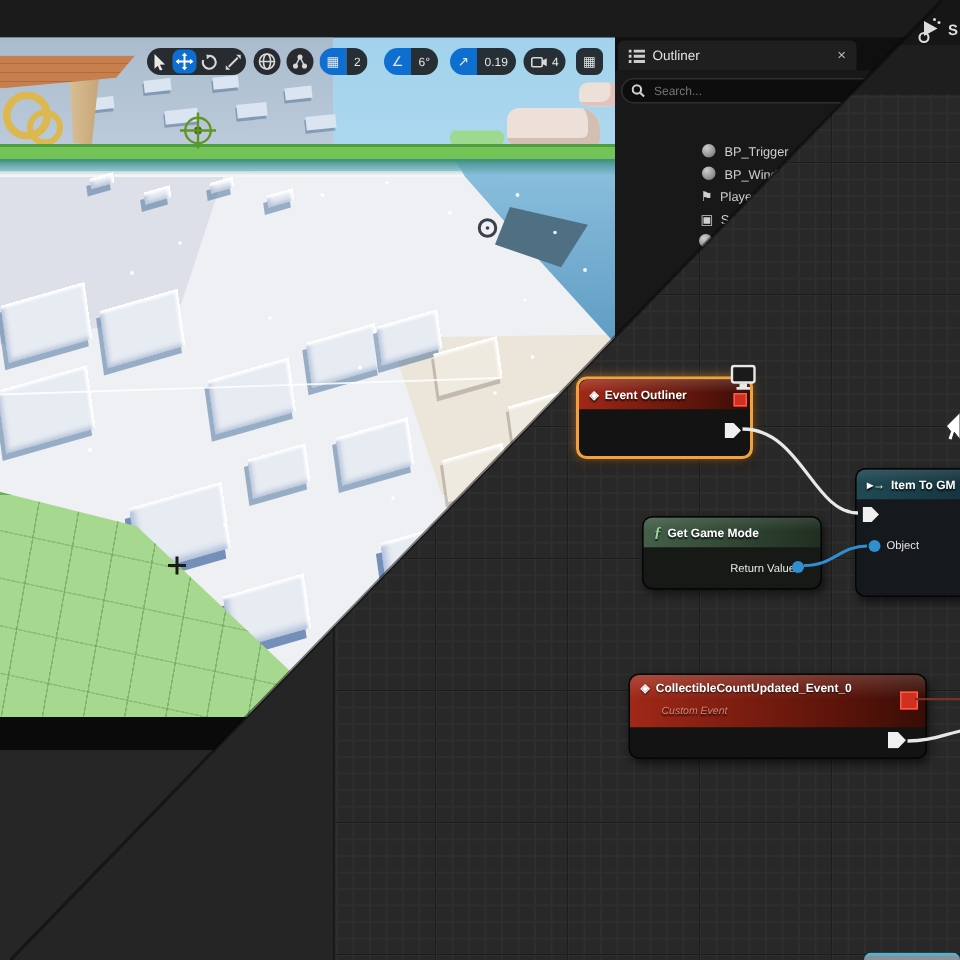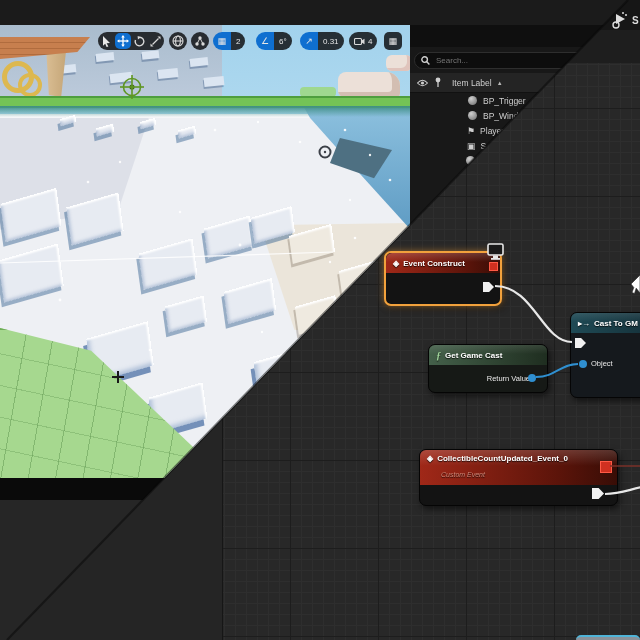--- a/index.html
+++ b/index.html
@@ -136,45 +136,45 @@
         <circle cx="6" cy="15" r="3" fill="none" stroke="#ddd" stroke-width="1.4"></circle>
         <circle cx="13" cy="3" r="1" fill="#ddd"></circle>
           <circle cx="16" cy="5" r="1" fill="#ddd"></circle>
       </svg>
       <span class="slabel">S</span>
     </div>
 
     <div class="node selected" style="left:384px;top:251px;width:114px;height:51px;">
       <div class="nheader red">
         <span class="nh-icon">◈</span>
-        <span>Event Construct</span>
+        <span>Event Outliner</span>
       </div>
       <div class="pexec" style="left:97px;top:29px;"></div>
       <div class="pdelegate" style="left:103px;top:9px;width:7px;height:7px;"></div>
     </div>
     <svg class="abs" style="left:486px;top:243px;" width="20" height="18" viewBox="0 0 20 18">
       <rect x="2" y="1" width="15" height="11" rx="1.5" fill="#1a1a1a" stroke="#e8e8e8" stroke-width="1.6"></rect>
       <rect x="7" y="12.5" width="5" height="2.5" fill="#e8e8e8"></rect>
       <rect x="5" y="15" width="9" height="1.8" fill="#e8e8e8"></rect>
     </svg>
 
     <div class="node" style="left:570px;top:312px;width:112px;height:84px;background:#15191d;">
       <div class="nheader teal">
         <span class="nh-icon">▸→</span>
-        <span>Cast To GM</span>
+        <span>Item To GM</span>
       </div>
       <div class="pexec" style="left:4px;top:25px;"></div>
       <div class="pcircle" style="left:8px;top:47px;"></div>
       <span class="plabel" style="left:20px;top:46px;">Object</span>
     </div>
 
     <div class="node" style="left:428px;top:344px;width:118px;height:47px;background:#161916;">
       <div class="nheader green">
         <span class="nh-icon" style="font-family:'Liberation Serif',serif;font-style:italic;color:#9fd49a;font-size:10px;">ƒ</span>
-        <span>Get Game Cast</span>
+        <span>Get Game Mode</span>
       </div>
       <span class="plabel" style="right:17px;top:29px;">Return Value</span>
       <div class="pcircle" style="left:99px;top:29px;"></div>
     </div>
 
     <div class="node" style="left:419px;top:449px;width:197px;height:55px;">
       <div class="nheader red tall">
         <span class="nh-icon">◈</span>
         <span>CollectibleCountUpdated_Event_0</span>
         <span class="nsub">Custom Event</span>
@@ -335,55 +335,55 @@
       <div class="vsnap" style="left:213px;top:7px;">
         <span class="ic">▦</span>
         <span class="val">2</span>
       </div>
       <div class="vsnap" style="left:256px;top:7px;">
         <span class="ic">∠</span>
         <span class="val">6°</span>
       </div>
       <div class="vsnap" style="left:300px;top:7px;">
         <span class="ic">↗</span>
-        <span class="val">0.31</span>
+        <span class="val">0.19</span>
       </div>
       <div class="vgroup" style="left:349px;top:7px;padding:0 5px;gap:3px;font-size:8px;color:#e6e6e6;">
         <svg width="11" height="9" viewBox="0 0 11 9">
           <rect x="0.5" y="1.5" width="7" height="6" rx="1" fill="none" stroke="#d8d8d8" stroke-width="1.1"></rect>
           <polygon points="8,3.2 10.5,1.8 10.5,7.2 8,5.8" fill="#d8d8d8"></polygon>
           </svg>
         <span>4</span>
       </div>
       <div class="vcirc" style="left:384px;top:7px;border-radius:5px;font-size:9px;">
         <span>▦</span>
       </div>
     </div>
 
     <div class="abs outliner">
       <div class="abs ol-tabbar"></div>
+      <div class="abs ol-tab">
+        <svg width="11" height="9" viewBox="0 0 11 9">
+          <rect x="0" y="0" width="2" height="2" fill="#ccc"></rect>
+            <rect x="3.5" y="0" width="7.5" height="2" fill="#ccc"></rect>
+          <rect x="0" y="3.5" width="2" height="2" fill="#ccc"></rect>
+            <rect x="3.5" y="3.5" width="7.5" height="2" fill="#ccc"></rect>
+          <rect x="0" y="7" width="2" height="2" fill="#ccc"></rect>
+            <rect x="3.5" y="7" width="7.5" height="2" fill="#ccc"></rect>
+          </svg>
+        <span>Outliner</span>
+        <span class="ol-close">×</span>
+      </div>
       <div class="abs ol-search">
         <svg width="9" height="9" viewBox="0 0 9 9" fill="none" stroke="#cfcfcf" stroke-width="1.4">
           <circle cx="3.6" cy="3.6" r="2.8"></circle>
             <line x1="5.8" y1="5.8" x2="8.4" y2="8.4"></line>
           </svg>
         <input type="text" placeholder="Search..." style="">
       </div>
-      <div class="abs ol-head">
-        <svg width="11" height="8" viewBox="0 0 11 8" style="margin:0 6px 0 7px;">
-          <path d="M0.5 4 Q5.5 -1.5 10.5 4 Q5.5 9.5 0.5 4 Z" fill="none" stroke="#cfcfcf" stroke-width="1.1"></path>
-          <circle cx="5.5" cy="4" r="1.6" fill="#cfcfcf"></circle>
-          </svg>
-        <svg width="8" height="11" viewBox="0 0 8 11" style="margin-right:10px;">
-          <circle cx="4" cy="3" r="2.4" fill="#cfcfcf"></circle>
-            <line x1="4" y1="5" x2="4" y2="10" stroke="#cfcfcf" stroke-width="1.3"></line>
-          </svg>
-        <span>Item Label</span>
-        <span style="font-size:6px;margin-left:5px;color:#b8b8b8;">▲</span>
-      </div>
       <div class="ol-row" style="top:68px;text-align:center;">
         <span class="ball" style="margin:0 6px 0 58px;"></span>
         <span>BP_Trigger</span>
       </div>
       <div class="ol-row" style="top:83px;">
         <span class="ball" style="margin:0 6px 0 58px;"></span>
         <span>BP_Wind</span>
       </div>
       <div class="ol-row" style="top:98px;">
         <span style="margin:0 5px 0 57px;font-size:9px;color:#cfcfcf;">⚑</span>

